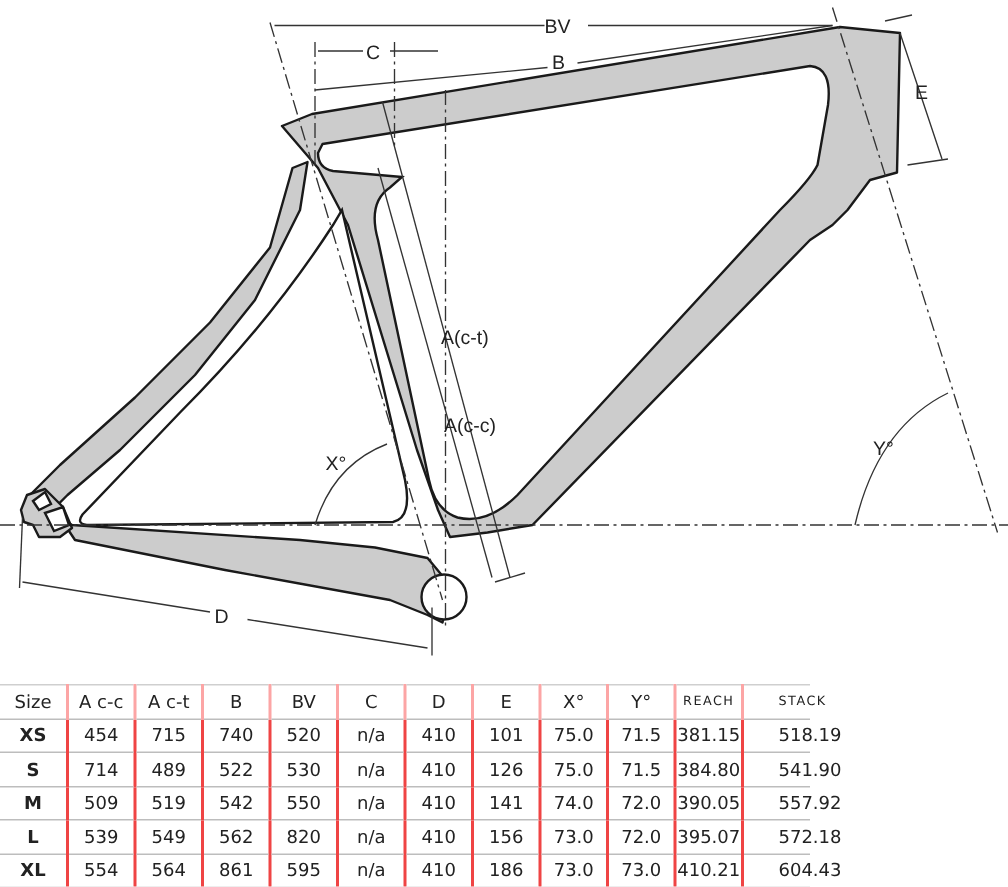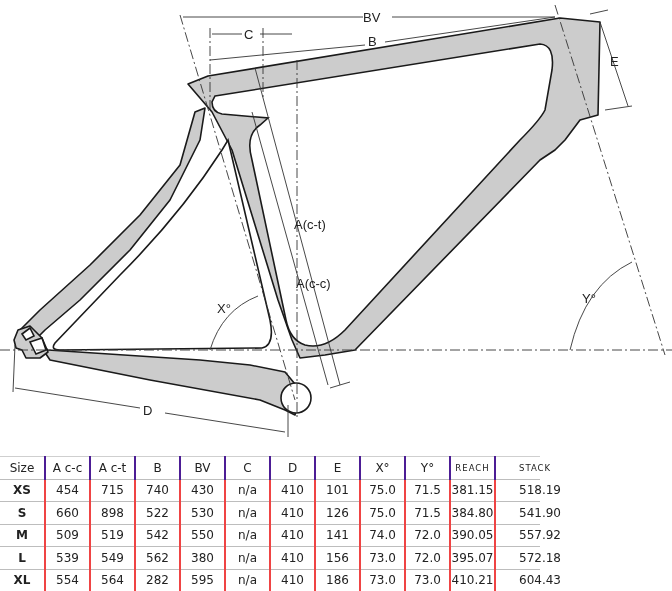--- a/index.html
+++ b/index.html
@@ -8,21 +8,21 @@
   #diagram text { font-family: "Liberation Sans", sans-serif; font-size: 13px; fill: #222; }
   #geo-table {
     position: absolute; left: 0; top: 456px; width: 540px;
     border-collapse: collapse; table-layout: fixed;
     font-family: "DejaVu Sans", sans-serif; font-size: 12px; color: #222;
   }
   #geo-table th, #geo-table td {
     border: 1px solid #bdbdbd; height: 21.5px; padding: 0; text-align: center;
   }
   #geo-table td { border-left: 2px solid #ef4444; }
-  #geo-table th { font-weight: normal; border-left: 2px solid #4c1d95; }
+  #geo-table th { font-weight: normal; border-left: 2px solid #fca5a5; }
   #geo-table th.small { font-size: 8.5px; letter-spacing: 1px; text-align: center; }
   #geo-table td.size { font-weight: bold; }
   #geo-table tr:first-child th { border-top: 1px solid #cfcfcf; }
   #geo-table th:first-child, #geo-table td:first-child { border-left: none; }
   #geo-table th:last-child, #geo-table td:last-child { border-right: none; padding-left: 23px; }
 </style>
 </head>
 <body>
 
 <svg id="diagram" viewBox="0 0 672 450" xmlns="http://www.w3.org/2000/svg">
@@ -108,33 +108,33 @@
       <th class="small">REACH</th>
       <th class="small">STACK</th>
     </tr>
   </thead>
   <tbody>
     <tr>
       <td class="size">XS</td>
       <td>454</td>
       <td>715</td>
       <td>740</td>
-      <td>430</td>
+      <td>520</td>
       <td>n/a</td>
       <td>410</td>
       <td>101</td>
       <td>75.0</td>
       <td>71.5</td>
       <td>381.15</td>
       <td>518.19</td>
     </tr>
     <tr>
       <td class="size">S</td>
-      <td>660</td>
-      <td>898</td>
+      <td>714</td>
+      <td>489</td>
       <td>522</td>
       <td>530</td>
       <td>n/a</td>
       <td>410</td>
       <td>126</td>
       <td>75.0</td>
       <td>71.5</td>
       <td>384.80</td>
       <td>541.90</td>
     </tr>
@@ -150,34 +150,34 @@
       <td>74.0</td>
       <td>72.0</td>
       <td>390.05</td>
       <td>557.92</td>
     </tr>
     <tr>
       <td class="size">L</td>
       <td>539</td>
       <td>549</td>
       <td>562</td>
-      <td>380</td>
+      <td>820</td>
       <td>n/a</td>
       <td>410</td>
       <td>156</td>
       <td>73.0</td>
       <td>72.0</td>
       <td>395.07</td>
       <td>572.18</td>
     </tr>
     <tr>
       <td class="size">XL</td>
       <td>554</td>
       <td>564</td>
-      <td>282</td>
+      <td>861</td>
       <td>595</td>
       <td>n/a</td>
       <td>410</td>
       <td>186</td>
       <td>73.0</td>
       <td>73.0</td>
       <td>410.21</td>
       <td>604.43</td>
     </tr>
   </tbody>

